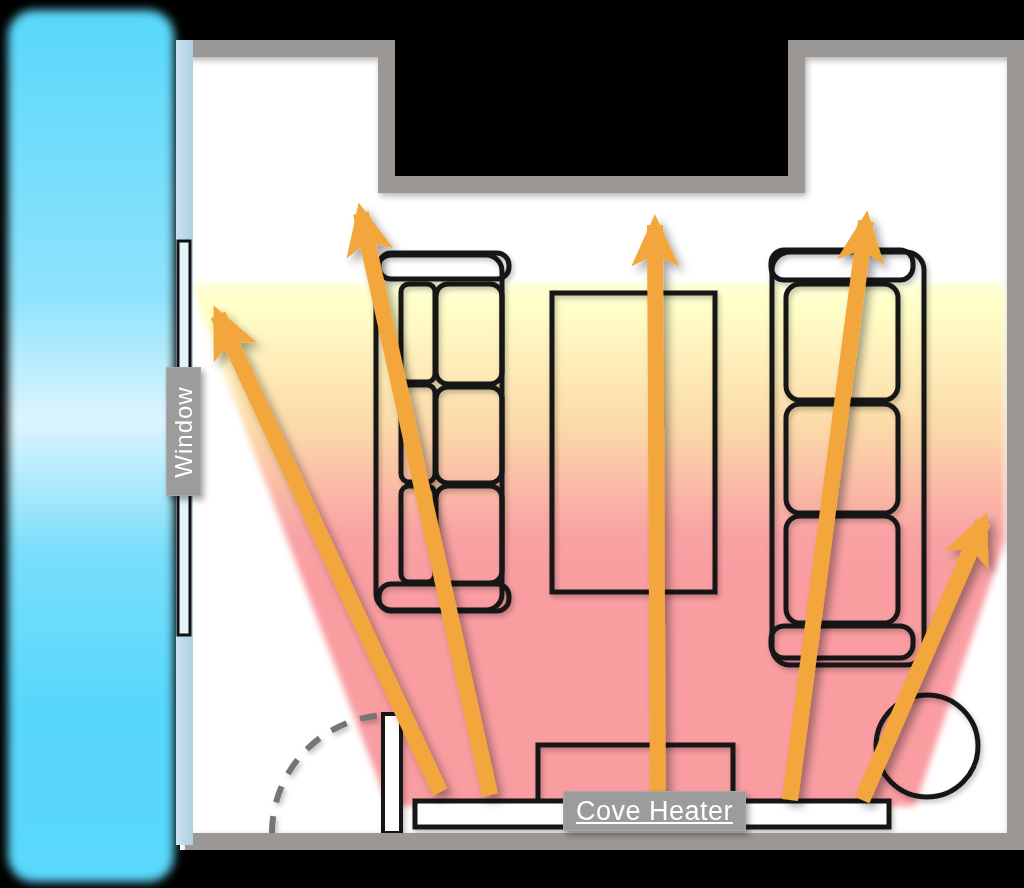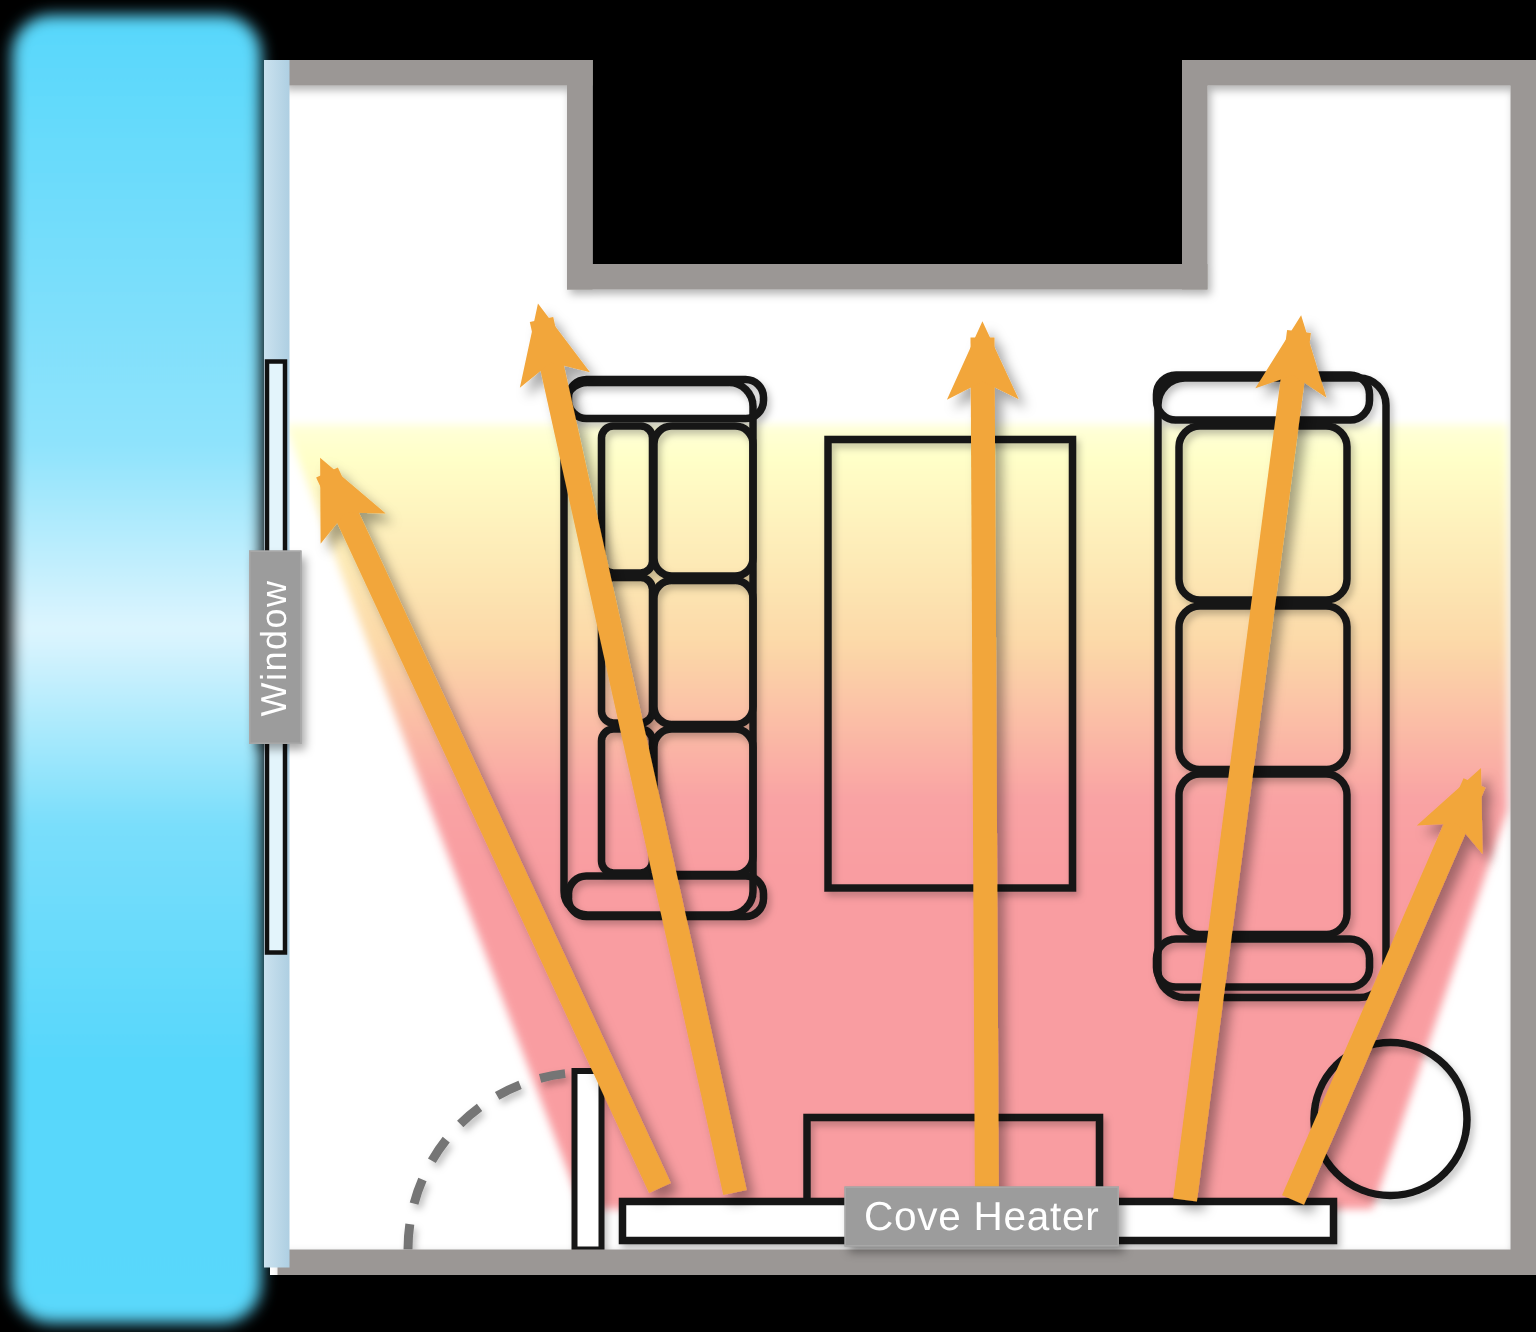--- a/index.html
+++ b/index.html
@@ -13,21 +13,21 @@
     position:absolute; background:#9C9C9C; color:#ffffff;
     display:flex; align-items:center; justify-content:center;
     box-shadow:3px 4px 6px rgba(0,0,0,0.35);
     border:1px solid #a8a8a8;
   }
   #window-label { left:166px; top:367px; width:33px; height:127px; }
   #window-label span {
     transform:rotate(-90deg); transform-origin:center;
     font-size:24px; letter-spacing:1px; white-space:nowrap; color:#fff;
   }
-  #cove-heater-label { left:563px; top:791px; width:181px; height:38px; }
+  #cove-heater-label { left:563px; top:791px; width:181px; height:38px;text-decoration:underline; }
   #cove-heater-label span { font-size:27px; letter-spacing:0.5px; color:#fff; white-space:nowrap; }
 </style>
 </head>
 <body>
 
 <div class="stage">
 
   <svg width="1024" height="888" viewBox="0 0 1024 888">
     <defs>
       <linearGradient id="coldGrad" x1="0" y1="0" x2="0" y2="1">

